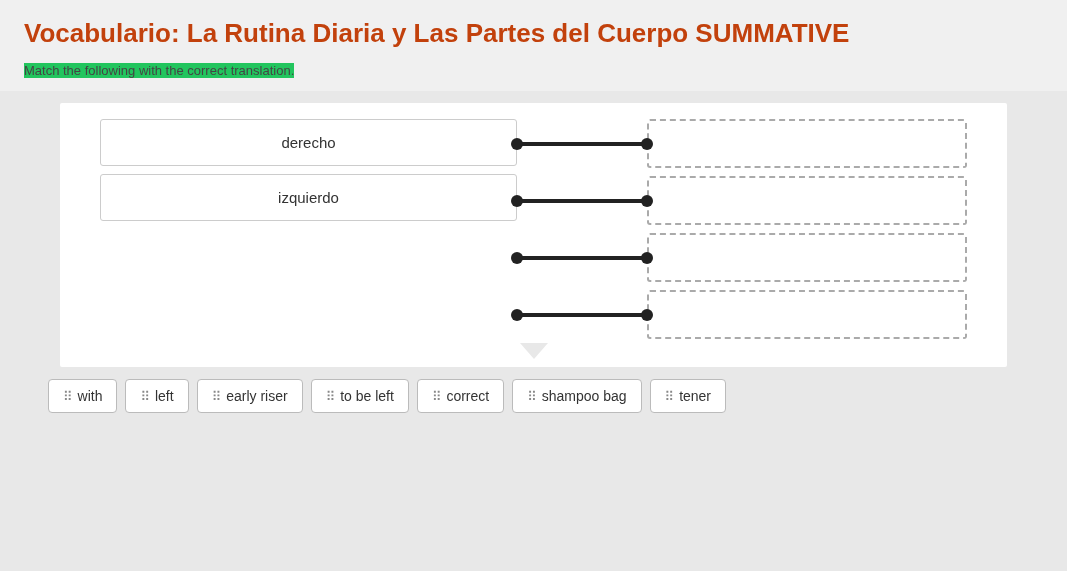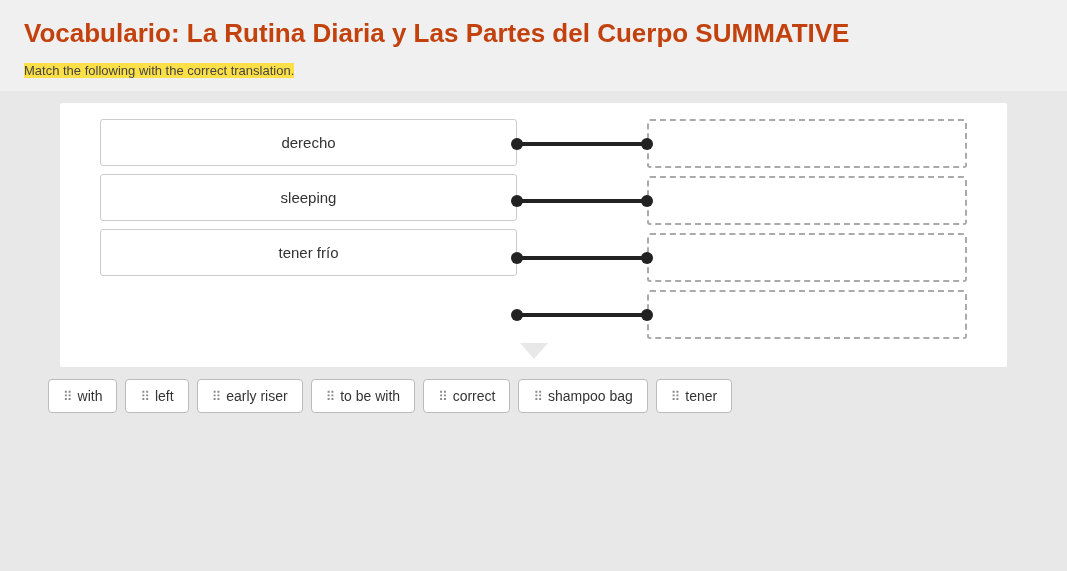--- a/index.html
+++ b/index.html
@@ -15,21 +15,21 @@
       font-size: 26px;
       font-weight: bold;
       color: #c2410c;
       padding: 18px 24px 8px 24px;
       background: #f0f0f0;
     }
     .instruction {
       font-size: 13px;
       color: #444;
       padding: 8px 24px 12px 24px;
-      background: #fde047;
+      background: #22c55e;
       margin-top: 16px;
     }
     .left-column {
       display: flex;
       flex-direction: column;
       gap: 8px;
       width: 480px;
     }
     .term-box {
       background: white;
@@ -151,24 +151,21 @@
 
 <div style="background:#e8e8e8; padding: 12px 24px 0 24px; flex:1; display:flex; flex-direction:column;">
   <div class="match-outer">
     <div class="match-inner" style="display:flex; flex-direction:row; align-items:flex-start; gap:0;">
 
       <div class="left-column">
         <div class="term-box">
           <span>derecho</span>
         </div>
         <div class="term-box">
-          <span>sleeping</span>
-        </div>
-        <div class="term-box">
-          <span>tener frío</span>
+          <span>izquierdo</span>
         </div>
       </div>
 
       <div class="connector-column">
         <div class="connector-row">
           <div class="connector-line">
             <div class="dot-left"></div>
             <div class="dot-right"></div>
           </div>
         </div>
@@ -214,21 +211,21 @@
       <div class="drag-item">
         <span class="drag-icon">⠿</span>
         <span>left</span>
       </div>
       <div class="drag-item">
         <span class="drag-icon">⠿</span>
         <span>early riser</span>
       </div>
       <div class="drag-item">
         <span class="drag-icon">⠿</span>
-        <span>to be with</span>
+        <span>to be left</span>
       </div>
       <div class="drag-item">
         <span class="drag-icon">⠿</span>
         <span>correct</span>
       </div>
       <div class="drag-item">
         <span class="drag-icon">⠿</span>
         <span>shampoo bag</span>
       </div>
       <div class="drag-item">

